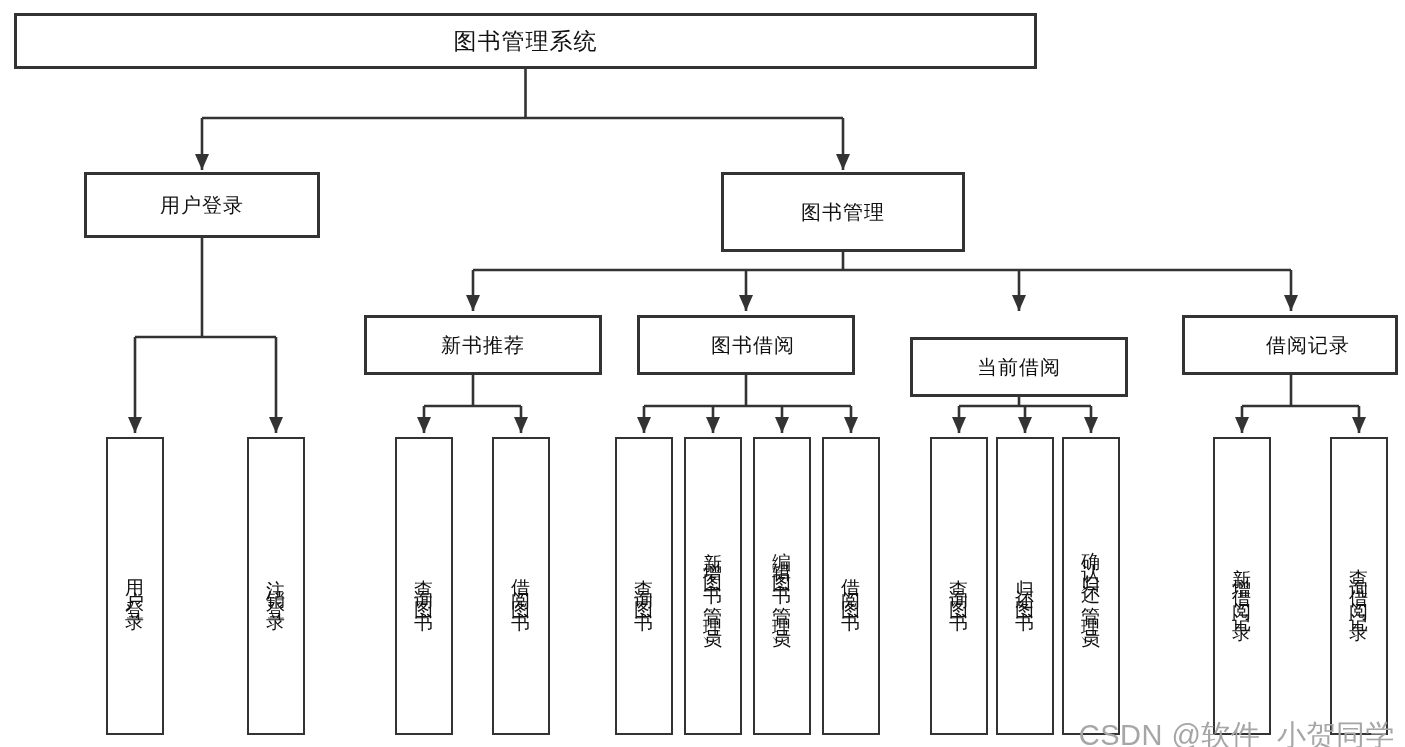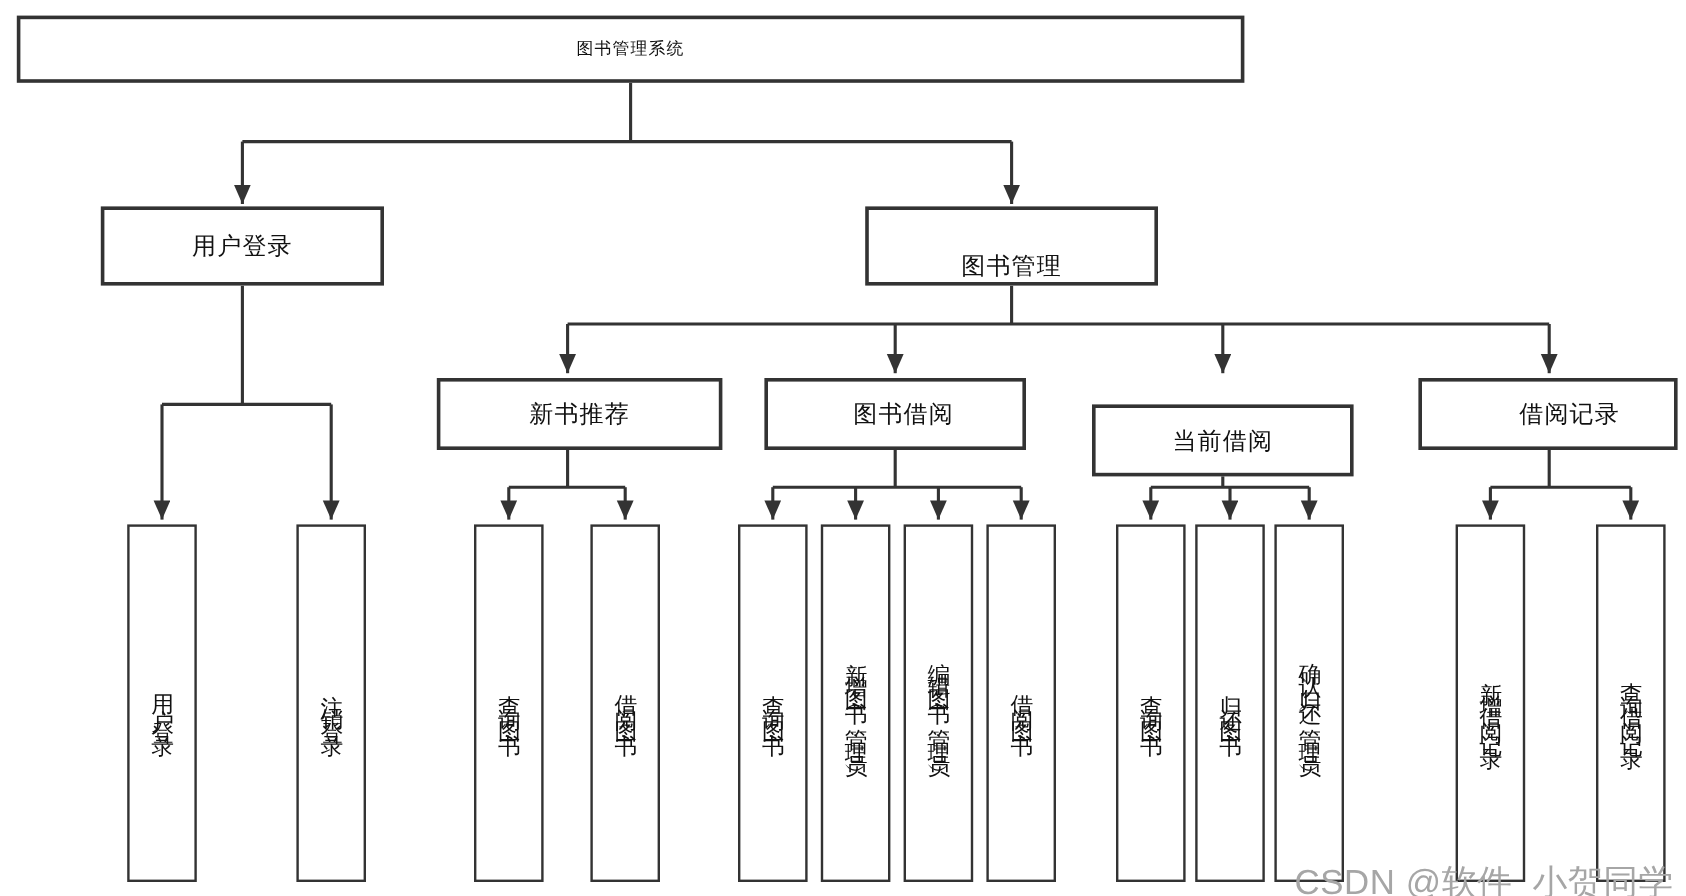--- a/index.html
+++ b/index.html
@@ -29,21 +29,21 @@
     position: absolute;
     box-sizing: border-box;
     background: #ffffff;
     border: 3px solid #333333;
     display: flex;
     align-items: center;
     justify-content: center;
     color: #111111;
     text-align: center;
   }
-  .box-root   { font-size: 14px; letter-spacing: 1px; }
+  .box-root   { font-size: 23px; letter-spacing: 1px; }
   .box-level  { font-size: 20px; letter-spacing: 1px; }
   .box-leaf   { border-width: 2.5px; }
   .box-leaf .vtext {
     writing-mode: vertical-rl;
     text-orientation: mixed;
     font-size: 19px;
     letter-spacing: 11px;
     line-height: 1;
     white-space: nowrap;
   }
@@ -54,21 +54,21 @@
     font-size: 29px;
     color: #a6a6a6;
     letter-spacing: 0.5px;
     z-index: 5;
     white-space: nowrap;
   }
 
   
   .n-root { left: 14px;  top: 13px;  width: 1023px; height: 56px; }
   .n-l2a  { left: 84px;  top: 172px; width: 236px;  height: 66px; }
-  .n-l2b  { left: 721px; top: 172px; width: 244px;  height: 66px; align-items: flex-end; }
+  .n-l2b  { left: 721px; top: 172px; width: 244px;  height: 80px; }
   .n-l3a  { left: 364px;  top: 315px; width: 238px; height: 60px; }
   .n-l3b  { left: 637px;  top: 315px; width: 218px; height: 60px; padding-left: 14px; }
   .n-l3c  { left: 910px;  top: 315px; width: 218px; height: 60px; margin-top: 22px; }
   .n-l3d  { left: 1182px; top: 315px; width: 216px; height: 60px; padding-left: 36px; }
   .leaf-row { top: 437px; width: 58px; height: 298px; }
   .lf-a1 { left: 106px; }  .lf-a2 { left: 247px; }
   .lf-b1 { left: 395px; }  .lf-b2 { left: 492px; }
   .lf-c1 { left: 615px; }  .lf-c2 { left: 684px; }
   .lf-c3 { left: 753px; }  .lf-c4 { left: 822px; }
   .lf-d1 { left: 930px; }  .lf-d2 { left: 996px; }  .lf-d3 { left: 1062px; }

